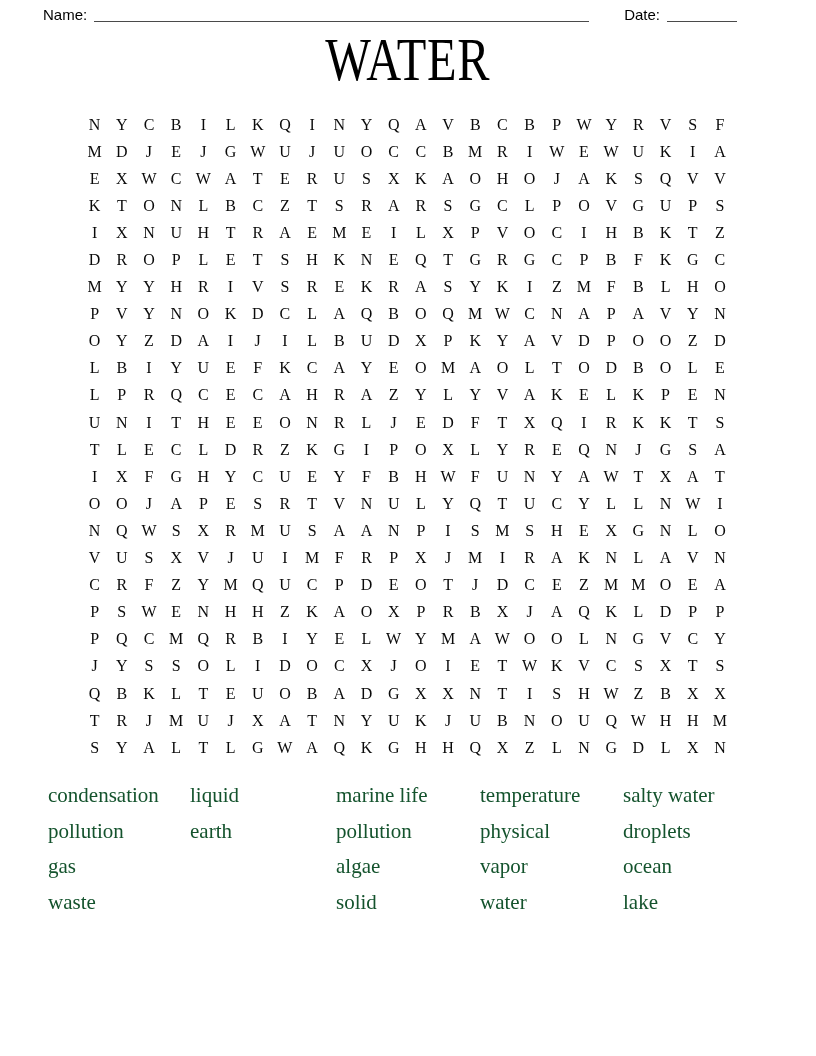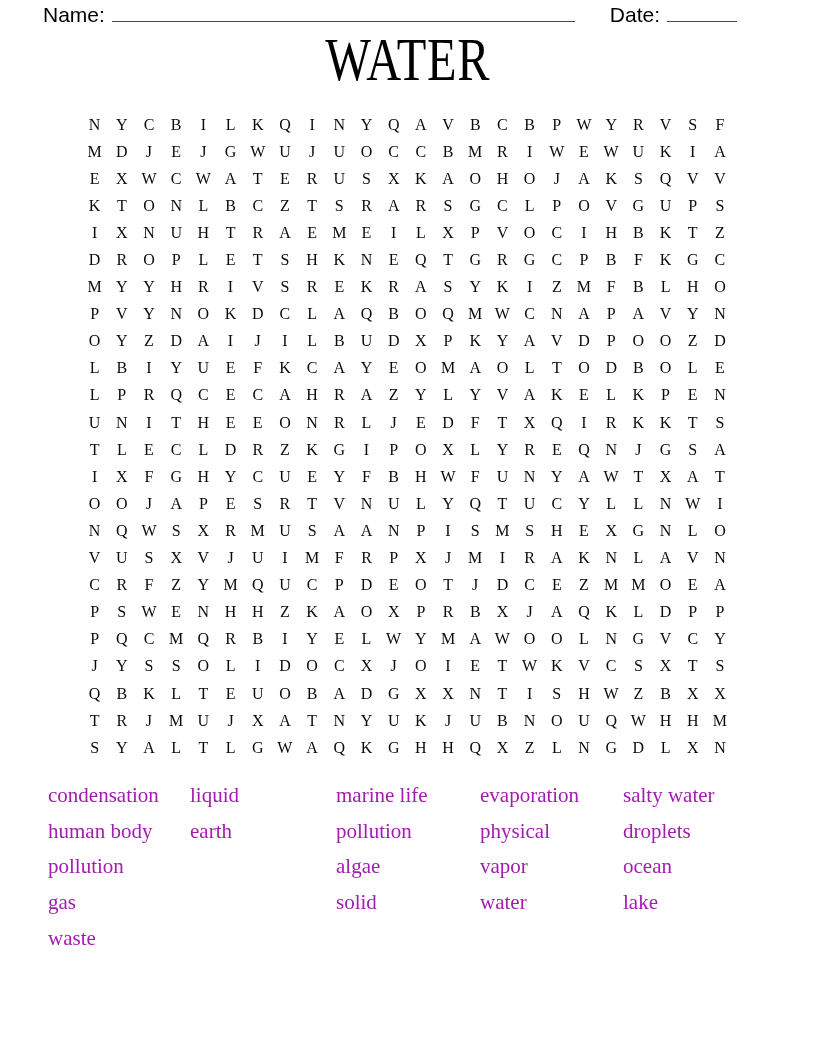--- a/index.html
+++ b/index.html
@@ -12,21 +12,21 @@
     font-family: "Liberation Serif", serif;
     color: #000000;
   }
 
   
   .header {
     display: flex;
     align-items: flex-end;
     margin: 7px 79px 0 43px;
     font-family: "Liberation Sans", sans-serif;
-    font-size: 21px;
+    font-size: 15px;
     line-height: 15px;
     color: #000000;
   }
   .field-label { white-space: nowrap; }
   .blank-line {
     border-bottom: 1.5px solid #4a4a4a;
     height: 14px;
     margin-left: 7px;
   }
   .name-line { flex: 1; margin-right: 35px; }
@@ -76,21 +76,21 @@
   .word-col { display: block; }
   .word-col:nth-child(1) { width: 142px; }
   .word-col:nth-child(2) { width: 146px; }
   .word-col:nth-child(3) { width: 144px; }
   .word-col:nth-child(4) { width: 143px; }
   .word-item {
     font-family: "Liberation Serif", serif;
     font-size: 21px;
     line-height: 35.6px;
     white-space: nowrap;
-    color: #a21caf;
+    color: #14532d;
   }
 </style>
 </head>
 <body>
 
 <div class="page">
 
   <div class="header">
     <span class="field-label">Name:</span>
     <span class="blank-line name-line"></span>
@@ -725,37 +725,36 @@
         <span class="grid-cell">D</span>
         <span class="grid-cell">L</span>
         <span class="grid-cell">X</span>
         <span class="grid-cell">N</span>
       </div>
     </div>
 
   <div class="words">
       <div class="word-col">
         <div class="word-item">condensation</div>
-        <div class="word-item">human body</div>
         <div class="word-item">pollution</div>
         <div class="word-item">gas</div>
         <div class="word-item">waste</div>
       </div>
       <div class="word-col">
         <div class="word-item">liquid</div>
         <div class="word-item">earth</div>
       </div>
       <div class="word-col">
         <div class="word-item">marine life</div>
         <div class="word-item">pollution</div>
         <div class="word-item">algae</div>
         <div class="word-item">solid</div>
       </div>
       <div class="word-col">
-        <div class="word-item">evaporation</div>
+        <div class="word-item">temperature</div>
         <div class="word-item">physical</div>
         <div class="word-item">vapor</div>
         <div class="word-item">water</div>
       </div>
       <div class="word-col">
         <div class="word-item">salty water</div>
         <div class="word-item">droplets</div>
         <div class="word-item">ocean</div>
         <div class="word-item">lake</div>
       </div>

